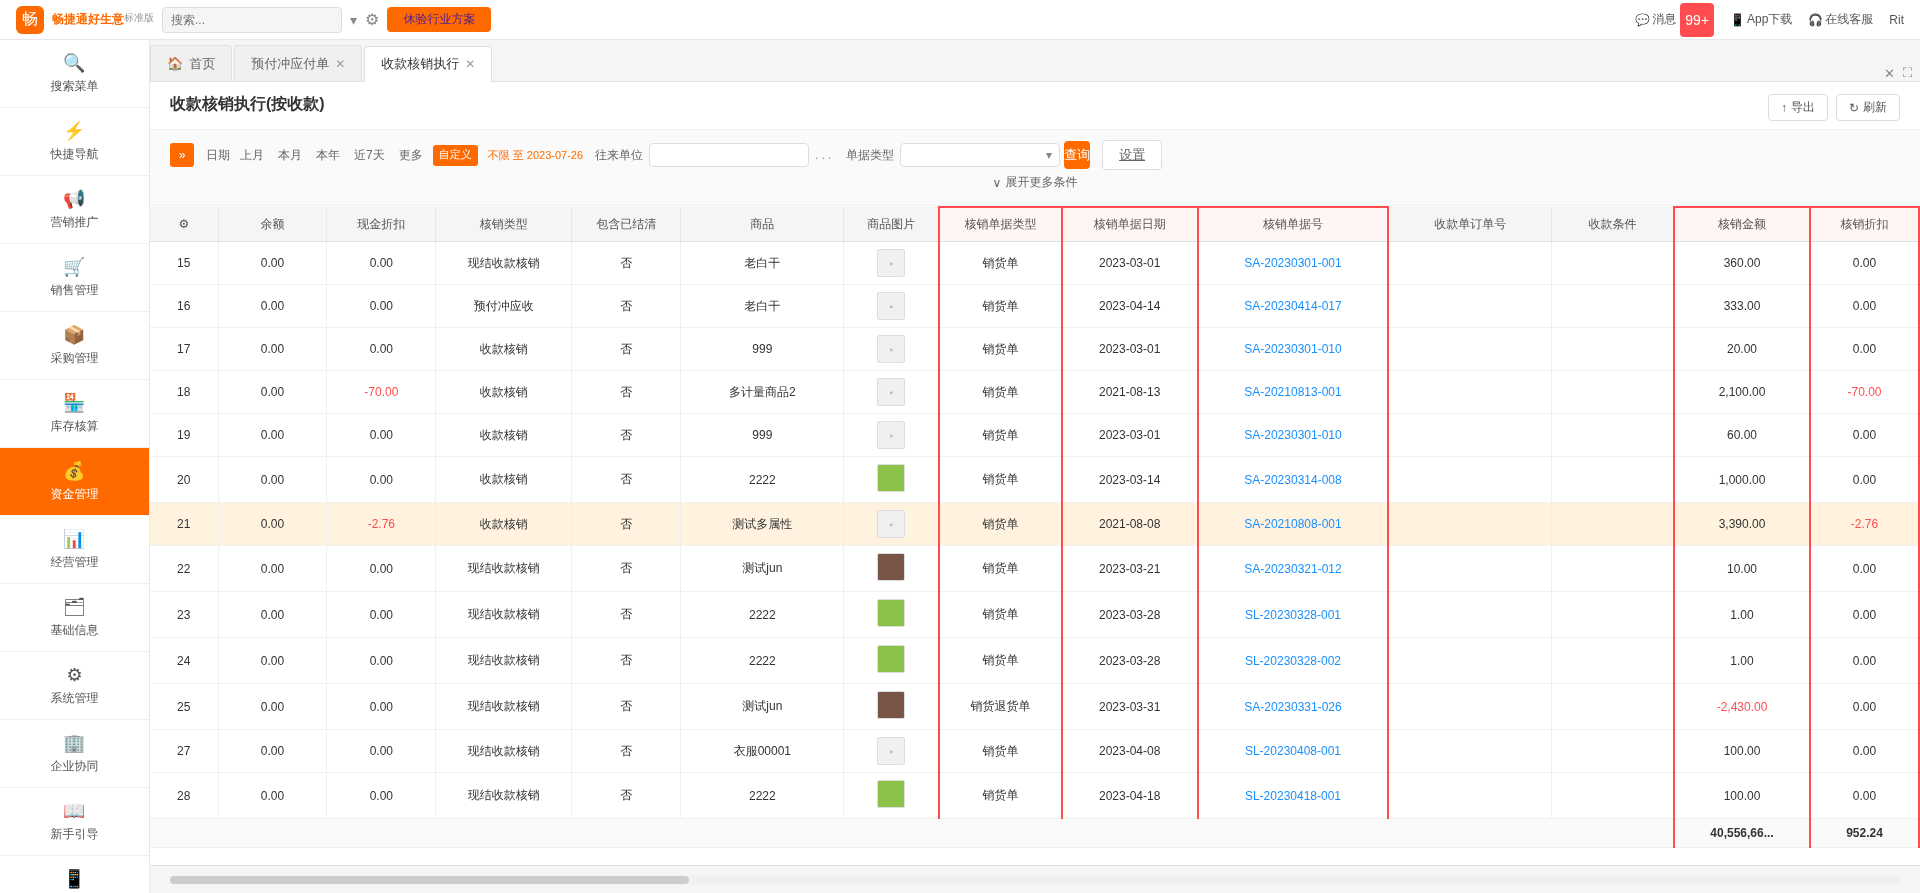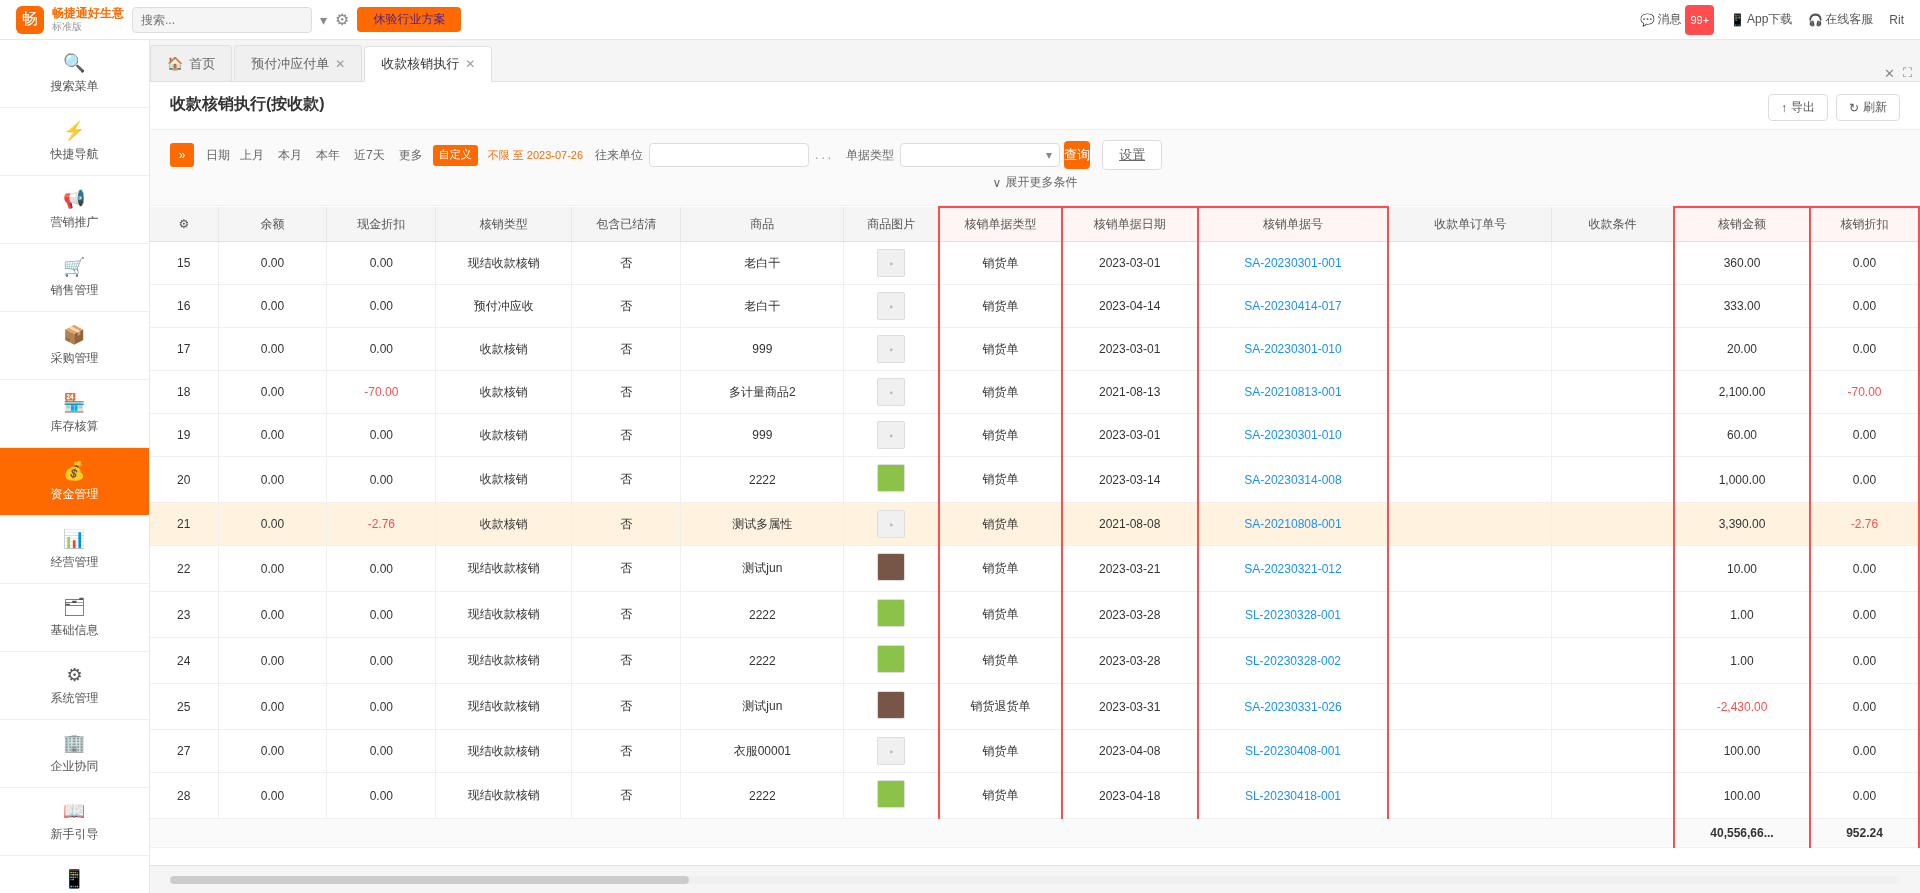--- a/index.html
+++ b/index.html
@@ -14,21 +14,21 @@
       padding: 0 16px;
       border-bottom: 1px solid #e8e8e8;
       gap: 10px;
     }
     .top-bar-left { display: flex; align-items: center; gap: 8px; flex: 1; }
     .brand-icon { width: 28px; height: 28px; background: #ff6a00; border-radius: 6px; display: flex; align-items: center; justify-content: center; color: white; font-size: 16px; }
     .top-bar-search { height: 26px; border: 1px solid #ddd; border-radius: 4px; padding: 0 8px; width: 180px; background: #f5f5f5; color: #999; font-size: 12px; }
     .top-bar-btn { background: #ff6a00; color: #4c1d95; border: none; border-radius: 4px; padding: 4px 16px; font-size: 12px; cursor: pointer; }
     .top-bar-gear { color: #888; font-size: 16px; cursor: pointer; }
     .top-bar-right { display: flex; align-items: center; gap: 16px; font-size: 12px; color: #555; }
-    .badge { background: #ff4d4f; color: white; border-radius: 4px; padding: 9px 5px; font-size: 11px; margin-left: 2px; }
+    .badge { background: #ff4d4f; color: white; border-radius: 4px; padding: 9px 5px; font-size: 14px; margin-left: 2px; }
 
     
     .main-layout { display: flex; height: calc(100vh - 40px); }
 
     
     .sidebar { width: 150px; background: #fff; border-right: 1px solid #e8e8e8; display: flex; flex-direction: column; overflow-y: auto; }
     .sidebar-item { display: flex; flex-direction: column; align-items: center; padding: 12px 8px; cursor: pointer; color: #555; font-size: 12px; gap: 4px; border-bottom: 1px solid #f0f0f0; }
     .sidebar-item.active { background: #ff6a00; color: #fff; }
     .sidebar-icon { font-size: 18px; }
 
@@ -112,21 +112,21 @@
     .img-gray { background: #9e9e9e; }
   </style>
 </head>
 <body>
 
 <div class="top-bar">
   <div class="top-bar-left">
     <div class="brand-icon">
       <span>畅</span>
     </div>
-    <div style="display:flex;flex-direction:column;line-height:1.2">
+    <div style="display:flex;flex-direction:row;line-height:1.2">
       <span style="color:#ff6a00;font-weight:bold;font-size:12px">畅捷通好生意</span>
       <span style="color:#999;font-size:10px">标准版</span>
     </div>
     <input class="top-bar-search" type="text" placeholder="搜索..." style="">
     <span style="color:#888;font-size:14px;cursor:pointer">▾</span>
     <span class="top-bar-gear">⚙</span>
     <button class="top-bar-btn">休验行业方案</button>
   </div>
   <div class="top-bar-right">
     <span style="display:flex;align-items:center;gap:2px">

